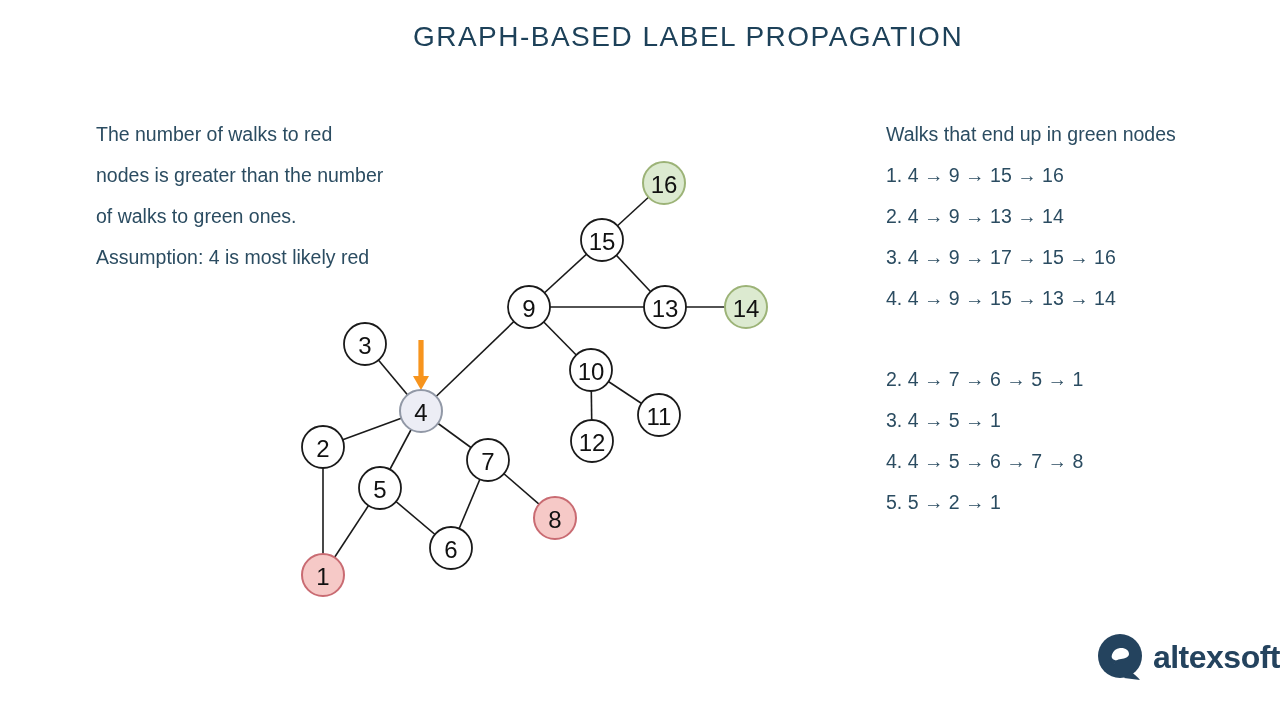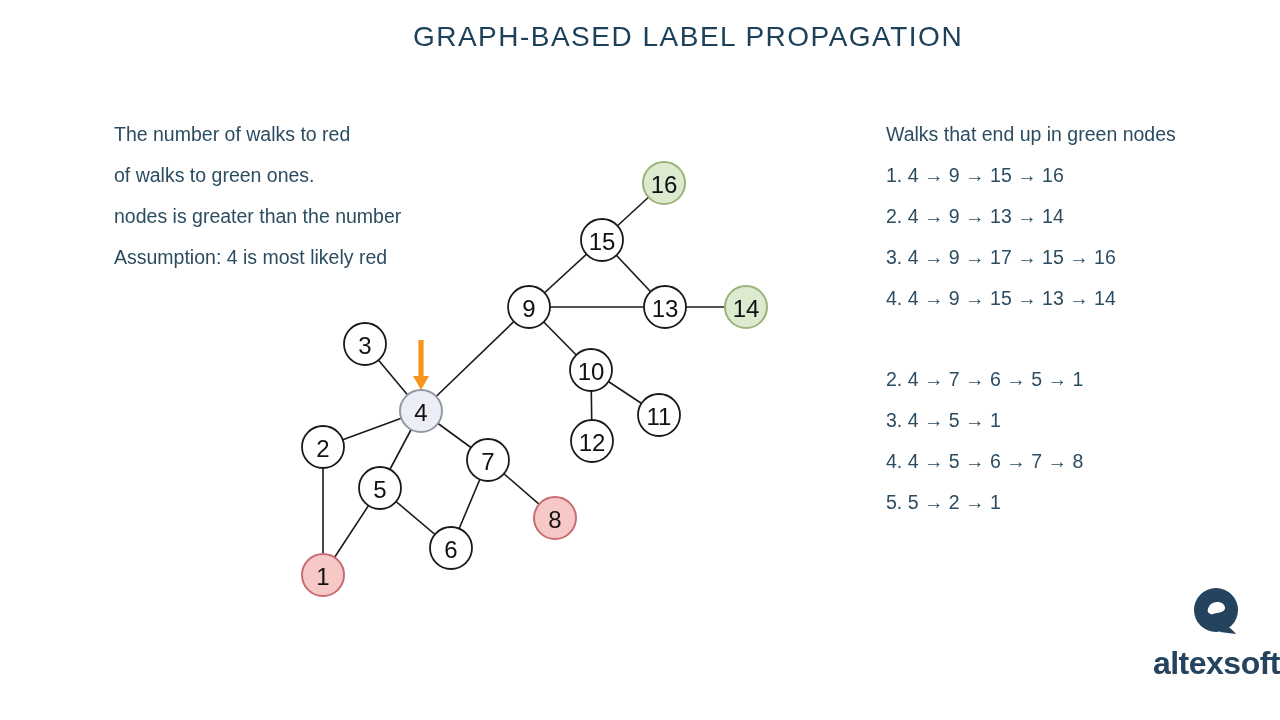--- a/index.html
+++ b/index.html
@@ -15,21 +15,21 @@
     position:absolute;
     top:21px;left:0;right:0;
     text-align:center;
     font-size:28px;
     letter-spacing:1.5px;
     color:#1d4159;
     font-weight:500;
   }
   .note{
     position:absolute;
-    left:66px;top:114px;
+    left:48px;top:114px;
     width:370px;
     font-size:19.5px;
     line-height:41px;
     color:#2b4c61;
   }
   .note .bold{font-weight:normal;}
   .walks{
     position:absolute;
     left:838px;top:114px;
     width:400px;
@@ -48,40 +48,39 @@
     font-family:"Liberation Sans", sans-serif;
     font-size:24px;
     fill:#111111;
   }
   .logo{
     position:absolute;
     right:48px;bottom:38px;
     display:flex;
     align-items:center;
     gap:9px;
-    flex-direction:column;
   }
   .logo-text{
     font-size:32px;
     font-weight:bold;
     color:#24435e;
     letter-spacing:-0.5px;
   }
 </style>
 </head>
 <body>
 
 <div class="canvas">
 
   <div class="title">GRAPH-BASED LABEL PROPAGATION</div>
 
   <div class="note">
     <div>The number of walks to red</div>
+    <div>nodes is greater than the number</div>
     <div>of walks to green ones.</div>
-    <div>nodes is greater than the number</div>
     <div><span>Assumption: </span><span class="bold">4 is most likely red</span></div>
   </div>
 
   <svg id="graph-svg" width="1280" height="720" viewBox="0 0 1280 720">
       <line x1="275" y1="575" x2="275" y2="447" stroke="#1a1a1a" stroke-width="1.6"></line>
       <line x1="275" y1="575" x2="332" y2="488" stroke="#1a1a1a" stroke-width="1.6"></line>
       <line x1="275" y1="447" x2="373" y2="411" stroke="#1a1a1a" stroke-width="1.6"></line>
       <line x1="317" y1="344" x2="373" y2="411" stroke="#1a1a1a" stroke-width="1.6"></line>
       <line x1="373" y1="411" x2="332" y2="488" stroke="#1a1a1a" stroke-width="1.6"></line>
       <line x1="373" y1="411" x2="440" y2="460" stroke="#1a1a1a" stroke-width="1.6"></line>

